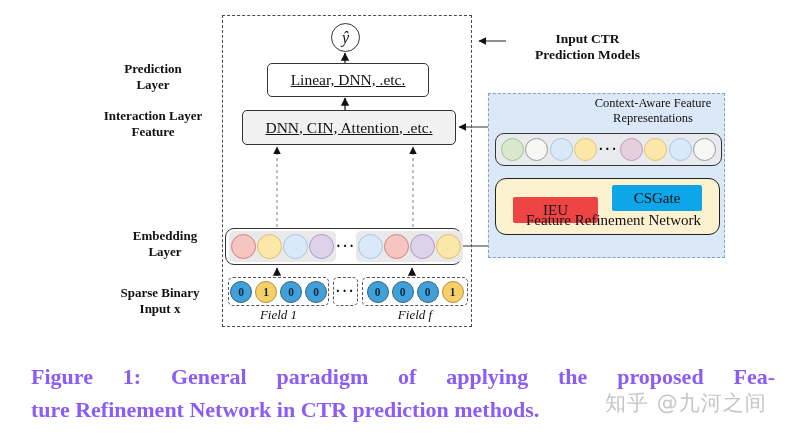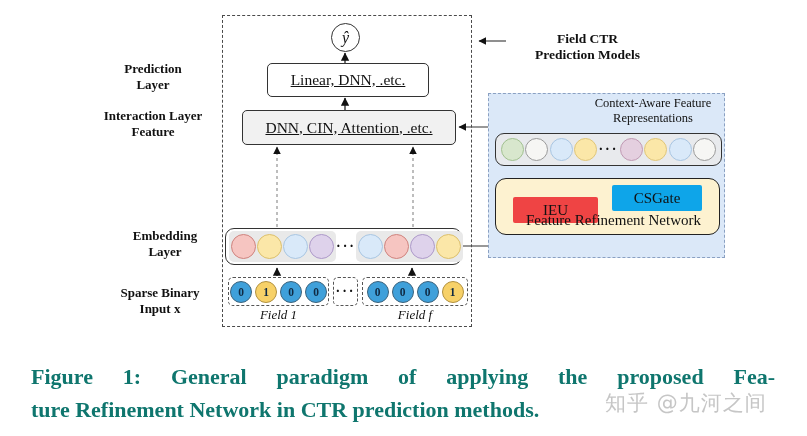--- a/index.html
+++ b/index.html
@@ -58,21 +58,21 @@
   .rep-row .circ{width:23px;height:23px;}
   .frn-box{left:495px;top:178px;width:225px;height:57px;background:#fdf2d0;border:1.4px solid #222;
            border-radius:11px;box-sizing:border-box;}
   .unit-box{position:absolute;top:6px;height:26px;display:flex;align-items:center;justify-content:center;
             font-size:15px;border-radius:2px;}
   .iue{left:17px;width:85px;background:#ef4444;margin-top:12px;}
   .csgate{left:116px;width:90px;background:#0ea5e9;}
   .frn-title{position:absolute;left:0;right:0;top:33px;text-align:center;font-size:15px;padding-left:12px;}
 
   
-  .caption{left:31px;top:361px;width:744px;font-weight:bold;font-size:22px;line-height:32.5px;color:#0f766e;}
+  .caption{left:31px;top:361px;width:744px;font-weight:bold;font-size:22px;line-height:32.5px;color:#8b5cf6;}
   .caption .l1{text-align:justify;text-align-last:justify;}
   .caption .l2{text-align:left;}
 
   .watermark{left:605px;top:389px;font-size:21px;color:#c6c6c6;letter-spacing:1px;
              font-family:"DejaVu Sans",sans-serif;}
 </style>
 </head>
 <body>
 
 <div class="stage">
@@ -179,21 +179,21 @@
   <div class="abs side-label" style="left:100px;top:228px;">
     <div>Embedding</div>
     <div>Layer</div>
   </div>
   <div class="abs side-label" style="left:95px;top:285px;">
     <div>Sparse Binary</div>
     <div>Input x</div>
   </div>
 
   <div class="abs most-ctr">
-    <div>Field CTR</div>
+    <div>Input CTR</div>
     <div>Prediction Models</div>
   </div>
 
   <div class="abs caption">
     <div class="l1">Figure 1: General paradigm of applying the proposed Fea-</div>
     <div class="l2">ture Refinement Network in CTR prediction methods.</div>
   </div>
 
   <div class="abs watermark">知乎 @九河之间</div>
 

